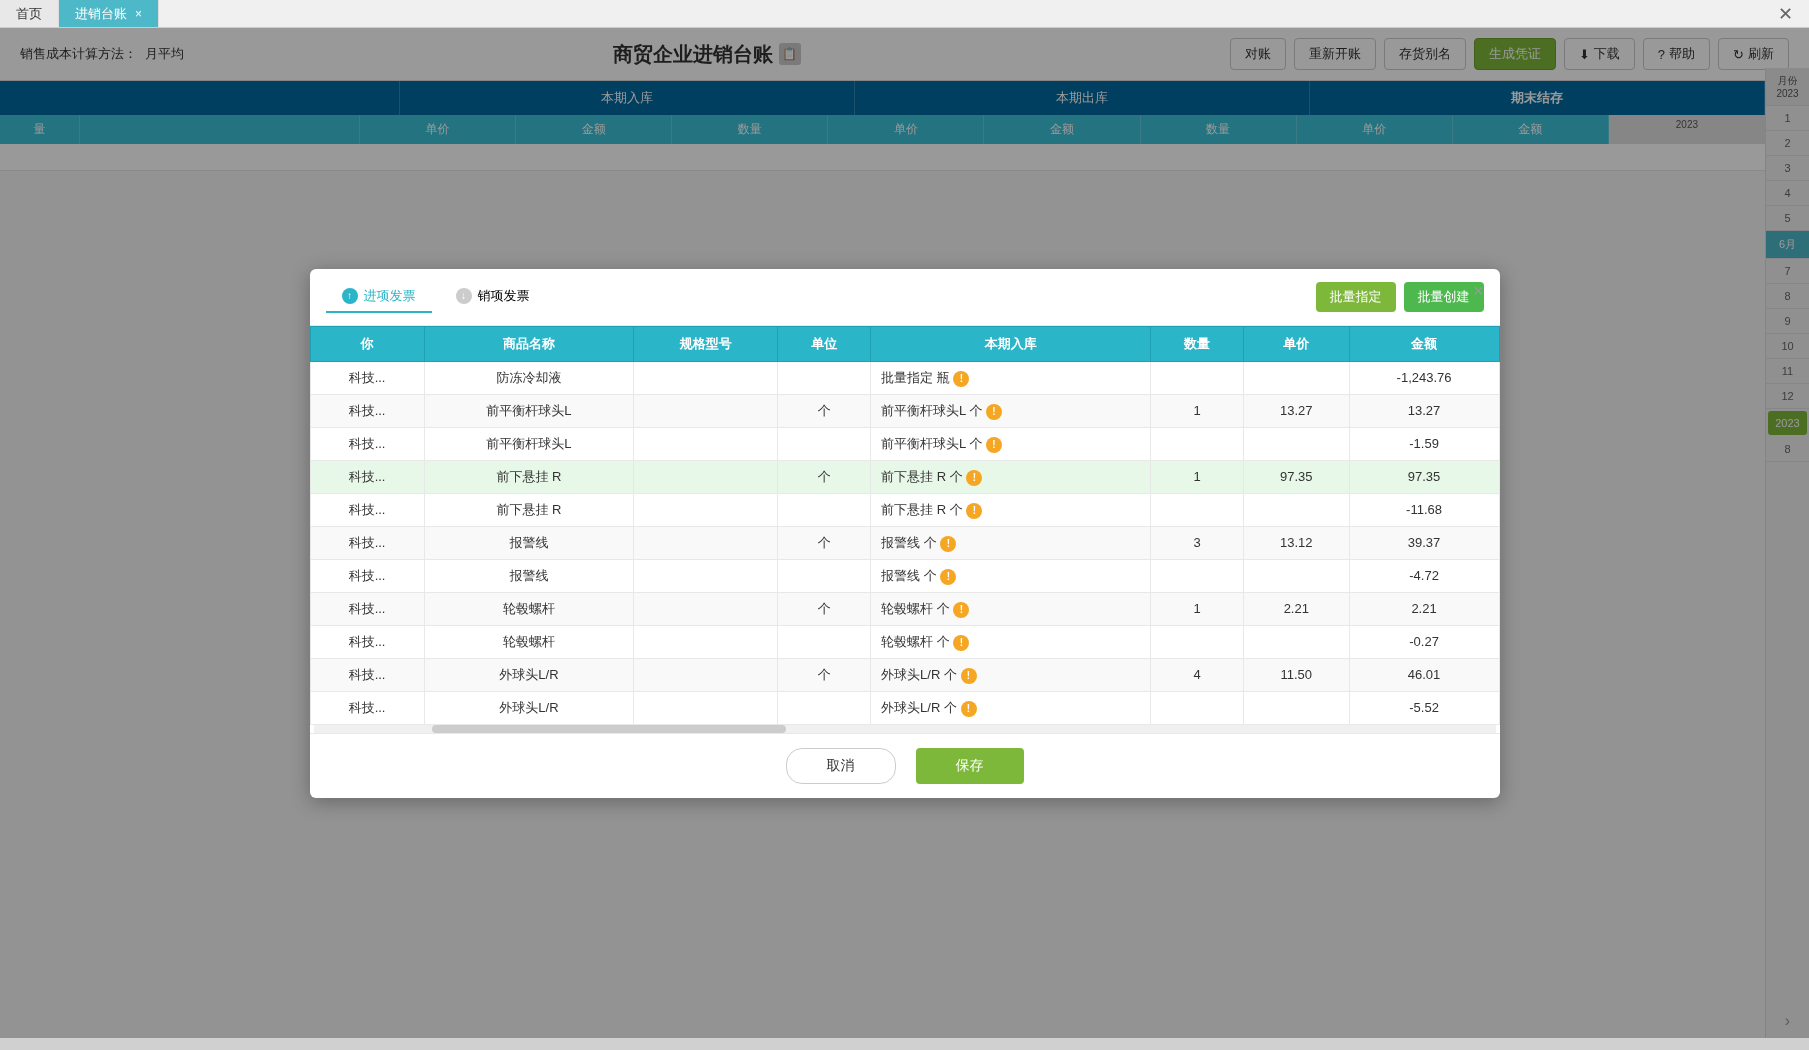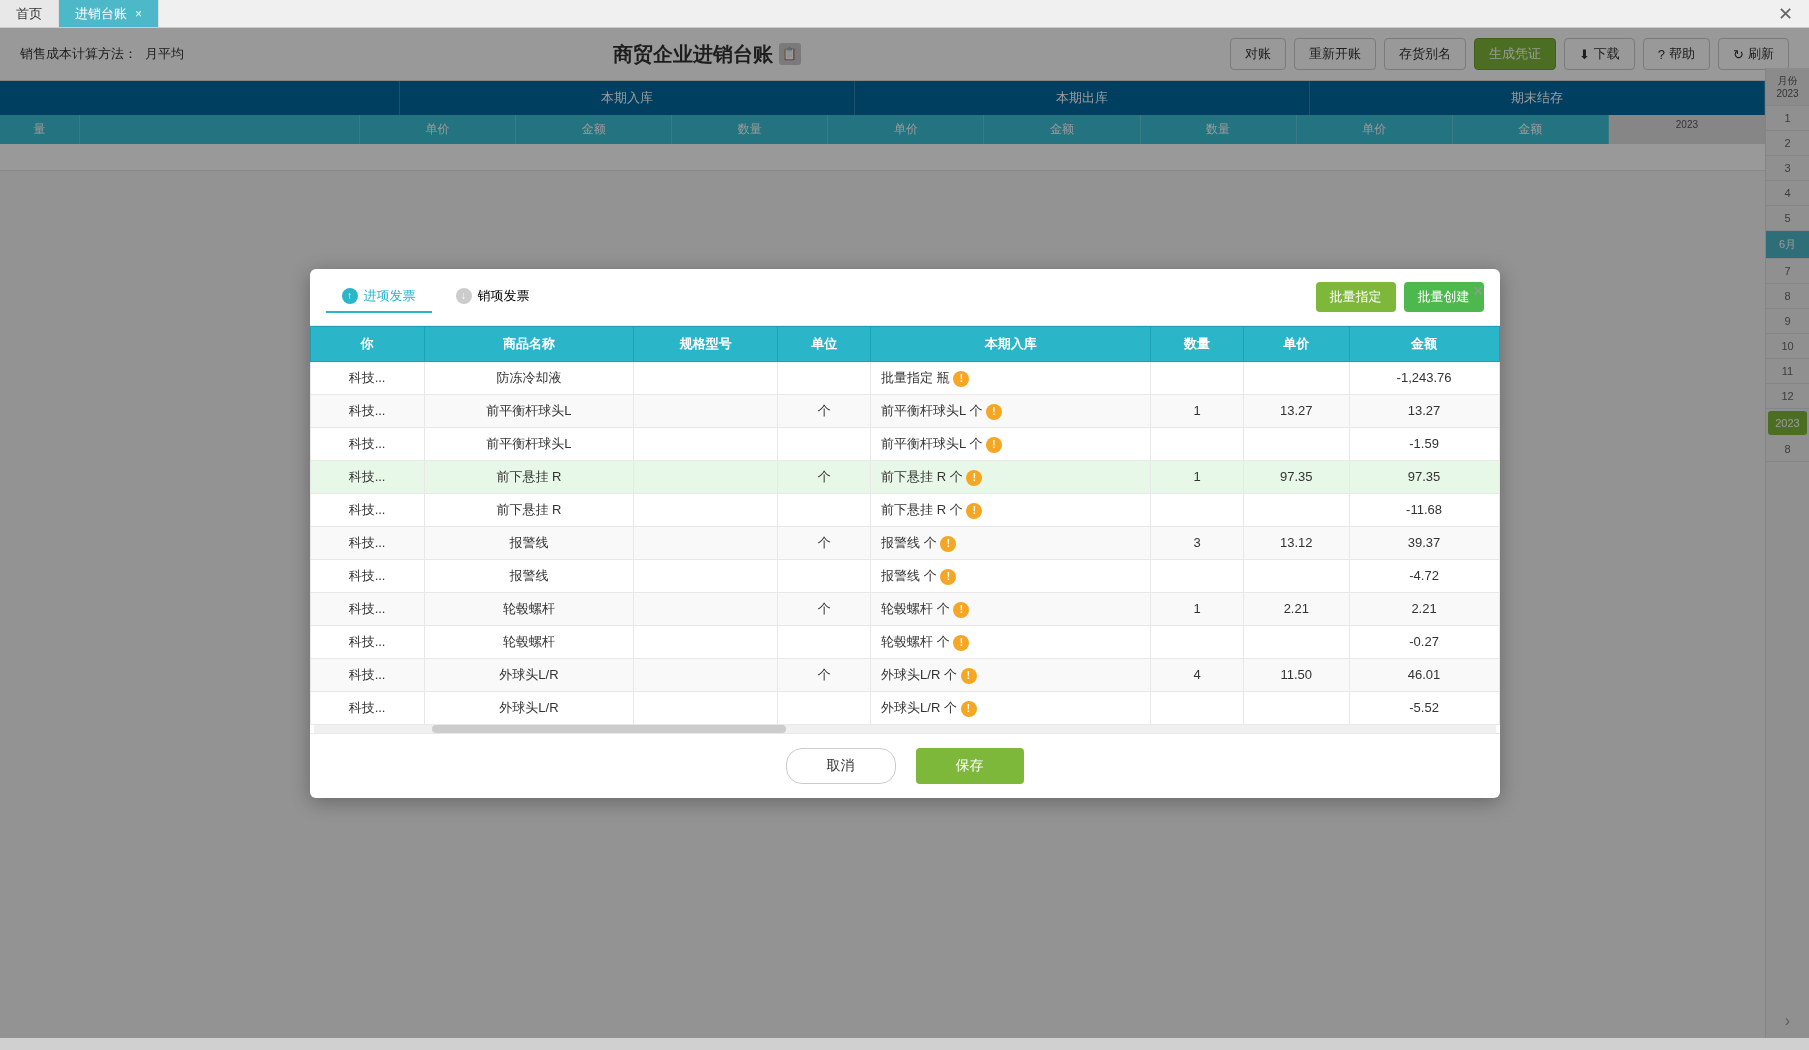--- a/index.html
+++ b/index.html
@@ -336,21 +336,21 @@
         <span>↻</span>
         <span>刷新</span>
       </button>
     </div>
   </div>
 
   <div style="display:grid; grid-template-columns: 400px 1fr 1fr 1fr 44px; background:#0369a1;">
     <div style="padding:8px; color:white; font-size:13px; text-align:center; border-right:1px solid rgba(255,255,255,0.2);"></div>
     <div style="padding:8px; color:white; font-size:13px; text-align:center; border-right:1px solid rgba(255,255,255,0.2);">本期入库</div>
     <div style="padding:8px; color:white; font-size:13px; text-align:center; border-right:1px solid rgba(255,255,255,0.2);">本期出库</div>
-    <div style="padding:8px; color:white; font-size:13px; text-align:center; border-right:1px solid rgba(255,255,255,0.2);">期末结存</div>
+    <div style="padding:8px; color:white; font-size:13px; text-align:center; border-right:1px solid rgba(255,255,255,0.2);font-weight:bold;">期末结存</div>
     <div style="background:#e0e0e0;">
       <div style="padding:4px 2px; font-size:10px; color:#666; text-align:center; writing-mode:vertical-rl;">月份</div>
     </div>
   </div>
 
   <div style="display:grid; grid-template-columns: 80px 160px 120px 1fr 1fr 1fr 1fr 1fr 1fr 1fr 1fr 1fr 44px; background:#3cc0d5;">
     <div style="padding:6px 4px; color:white; text-align:center; font-size:12px; border-right:1px solid rgba(255,255,255,0.2);">量</div>
     <div style="padding:6px 4px; color:white; text-align:center; font-size:12px; border-right:1px solid rgba(255,255,255,0.2); grid-column: span 2;"></div>
     <div style="padding:6px 4px; color:white; text-align:center; font-size:12px; border-right:1px solid rgba(255,255,255,0.2);">单价</div>
     <div style="padding:6px 4px; color:white; text-align:center; font-size:12px; border-right:1px solid rgba(255,255,255,0.2);">金额</div>

